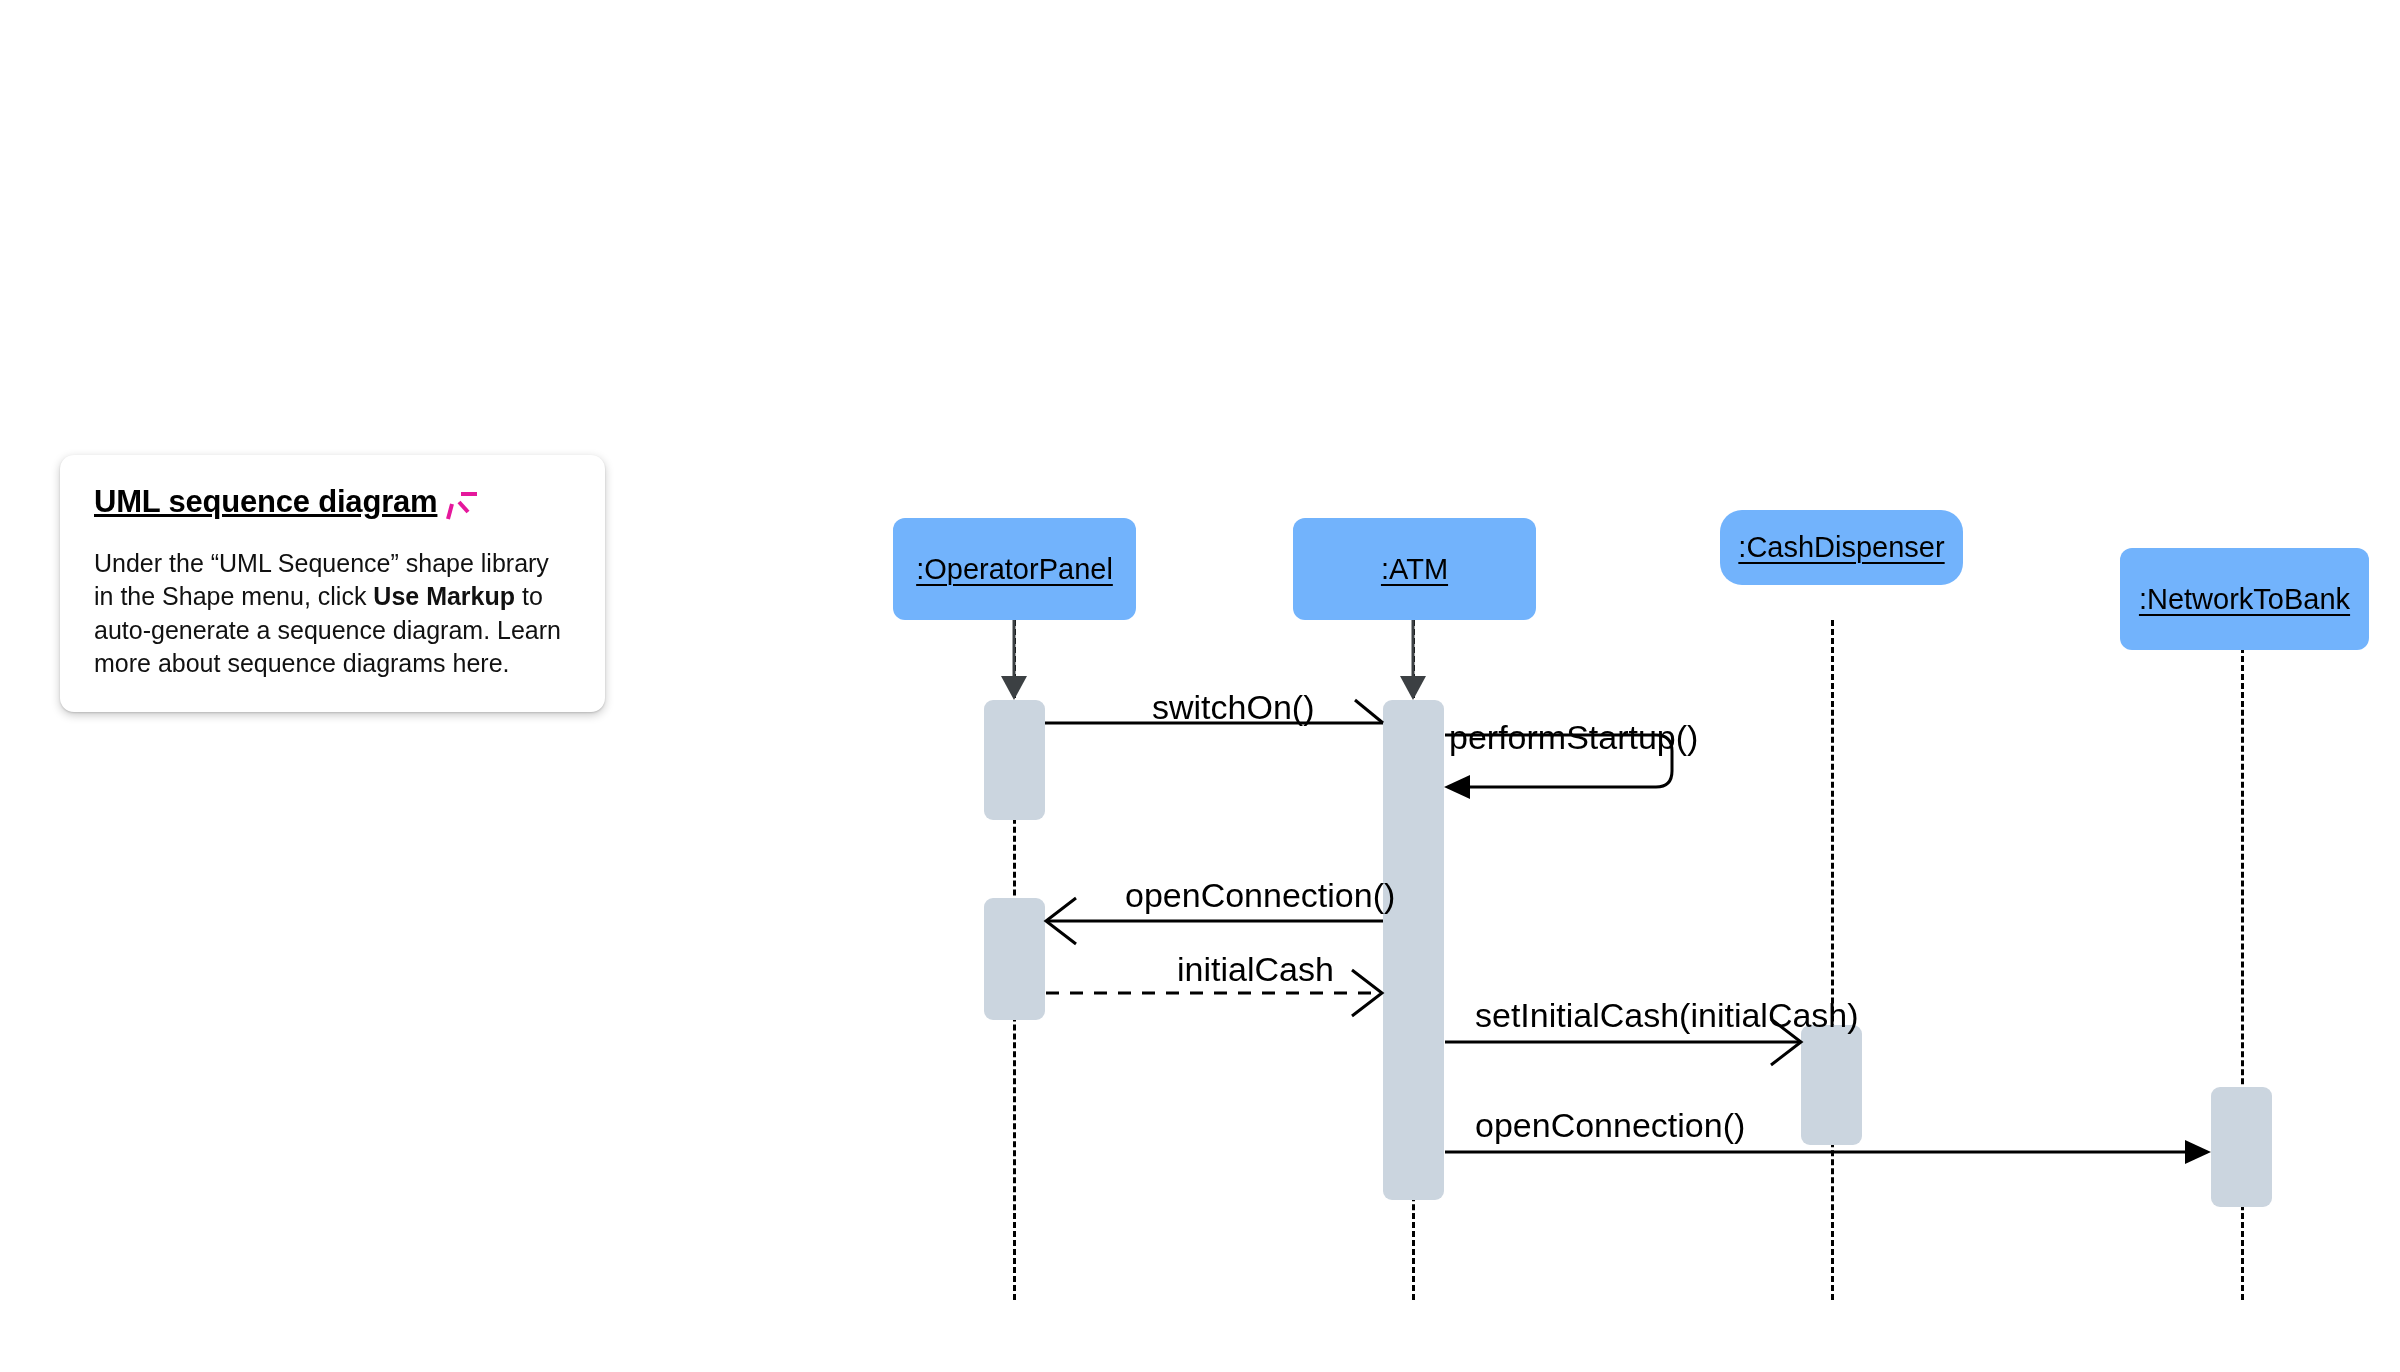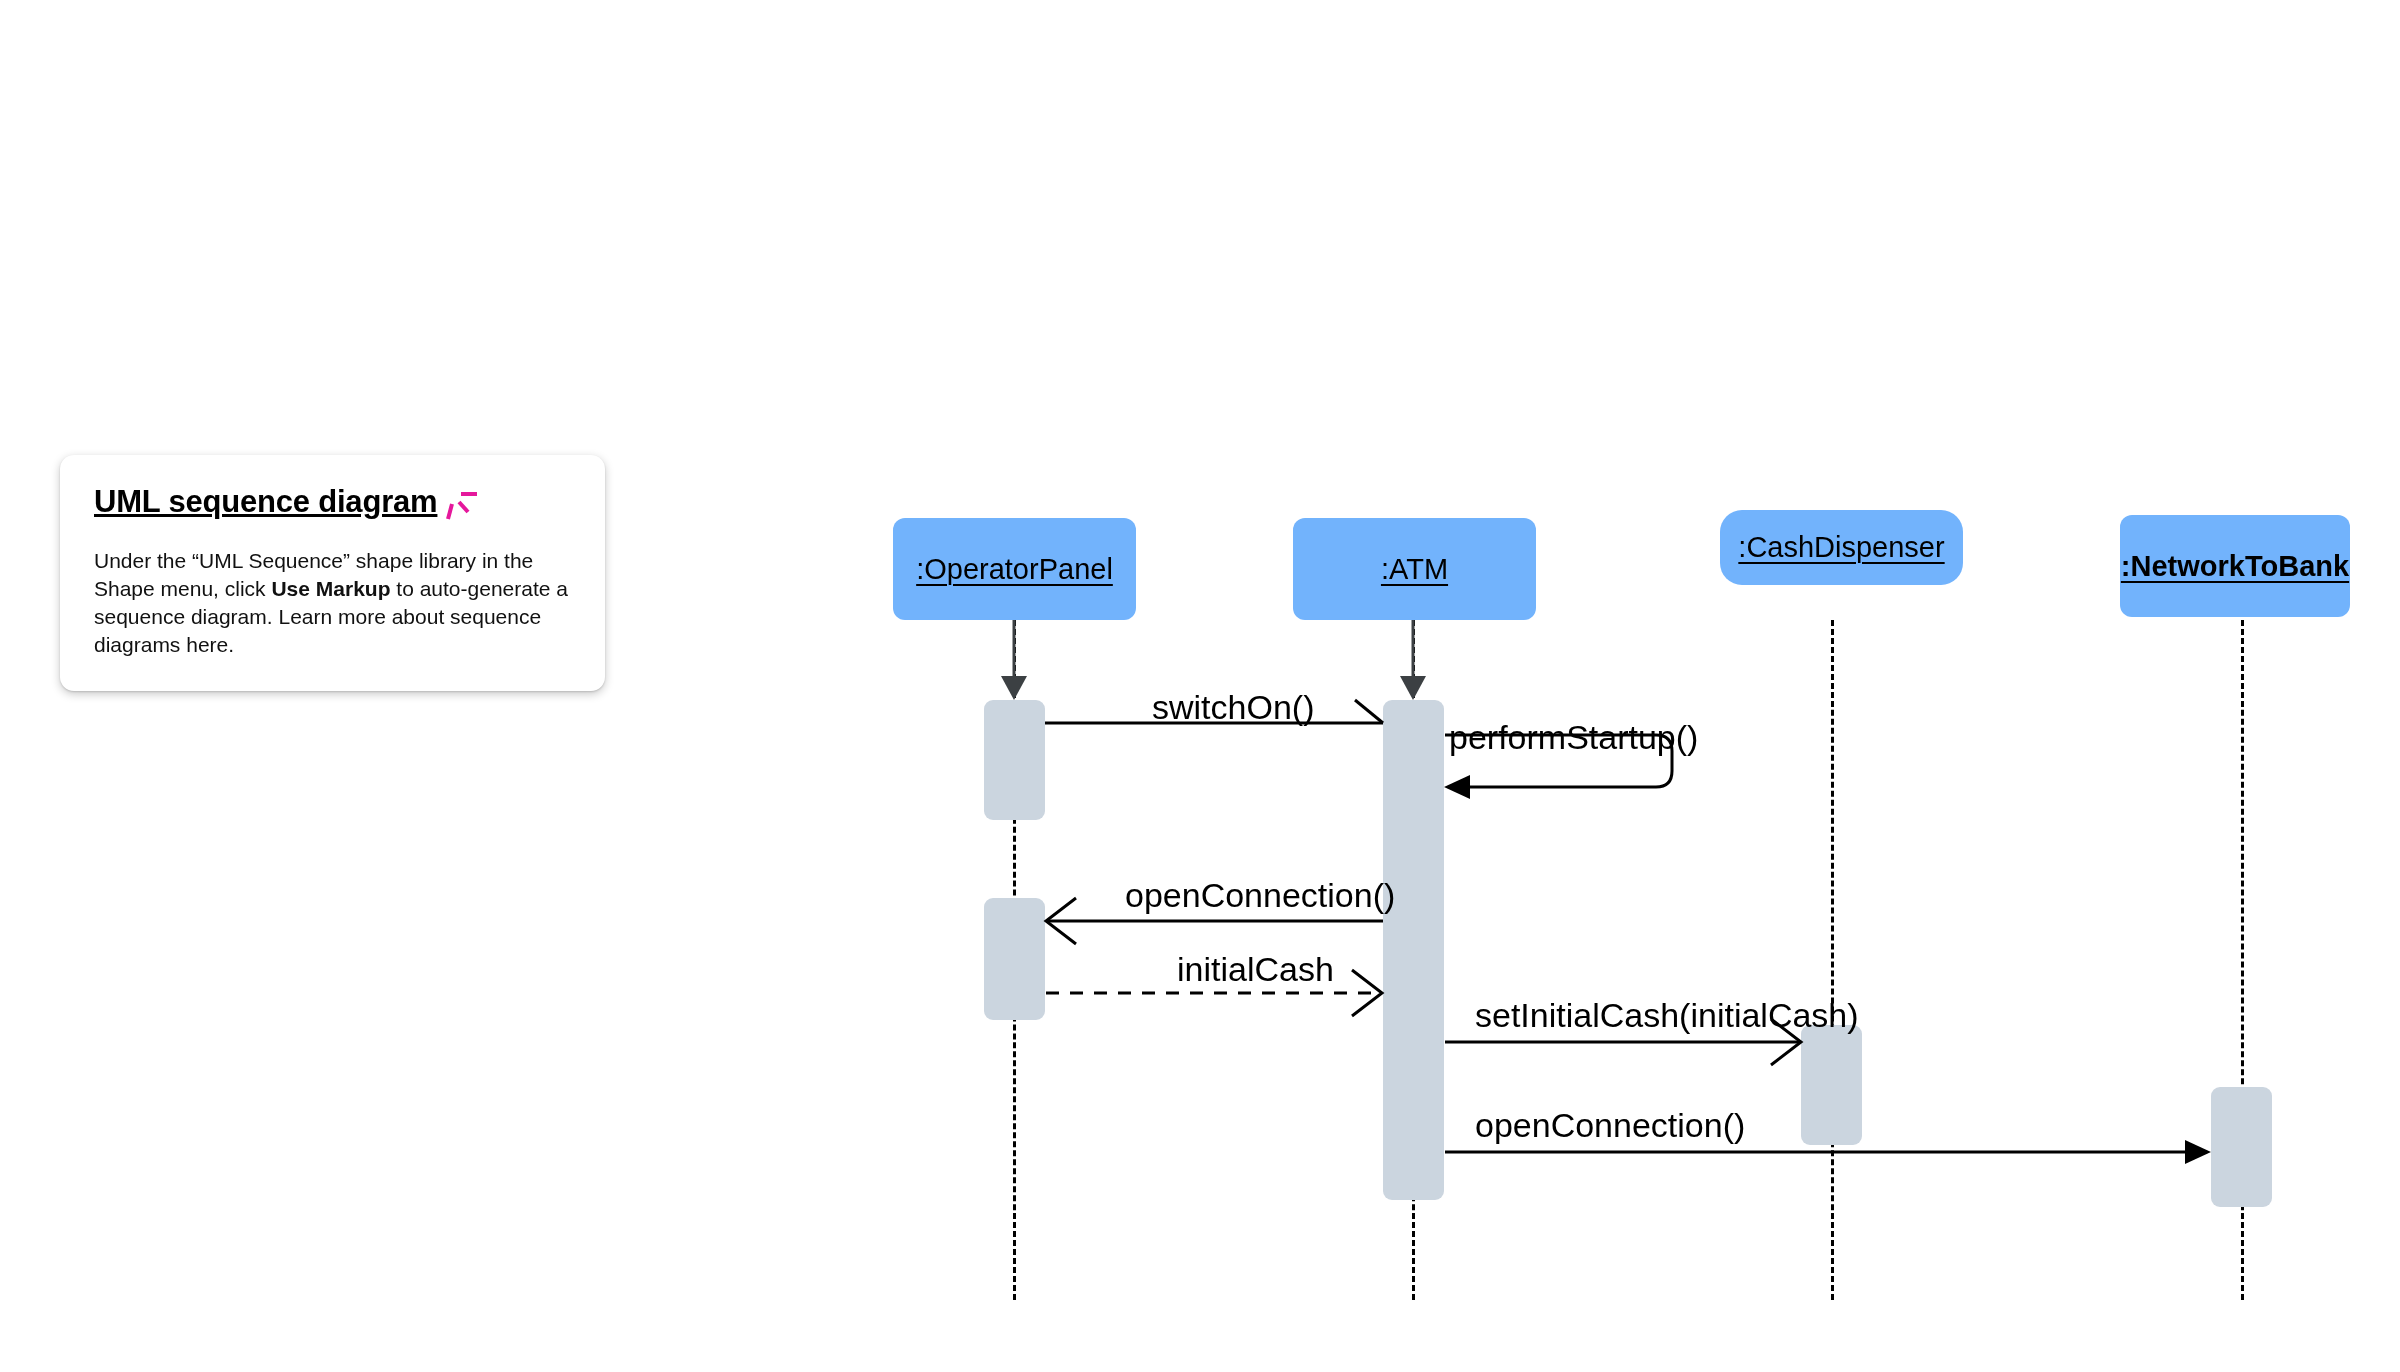--- a/index.html
+++ b/index.html
@@ -49,21 +49,21 @@
   #sparkle {
     position: relative;
     width: 44px;
     height: 38px;
     margin-left: 6px;
     margin-top: 2px;
     flex: none;
   }
   #card-body {
     margin-top: 22px;
-    font-size: 21px;
+    font-size: 25px;
     line-height: 1.33;
     color: #111111;
   }
   #card-body b { font-weight: bold; }
 
   
   #diagram {
     position: absolute;
     left: 0;
     top: 0;
@@ -151,21 +151,21 @@
 
     <div class="lifeline-head" style="left:1293px; top:518px; width:243px; height:102px;">
       <span class="label">:ATM</span>
     </div>
     <div class="lifeline-head" style="left:893px; top:518px; width:243px; height:102px;">
       <span class="label">:OperatorPanel</span>
     </div>
     <div class="lifeline-head" style="left:1720px; top:510px; width:243px; height:75px;border-radius:22px;">
       <span class="label">:CashDispenser</span>
     </div>
-    <div class="lifeline-head" style="left:2120px; top:515px; width:230px; height:102px;font-weight:bold;">
+    <div class="lifeline-head" style="left:2120px; top:548px; width:249px; height:102px;">
       <span class="label">:NetworkToBank</span>
     </div>
 
     <svg class="svg-layer" xmlns="http://www.w3.org/2000/svg">
       <defs>
         <marker id="filled-right" markerWidth="16" markerHeight="14" refX="15" refY="7" orient="auto" markerUnits="userSpaceOnUse">
           <path d="M0,0 L15,7 L0,14 Z" fill="#000000"></path>
         </marker>
         <marker id="filled-left" markerWidth="16" markerHeight="14" refX="15" refY="7" orient="auto" markerUnits="userSpaceOnUse">
           <path d="M0,0 L15,7 L0,14 Z" fill="#000000"></path>

